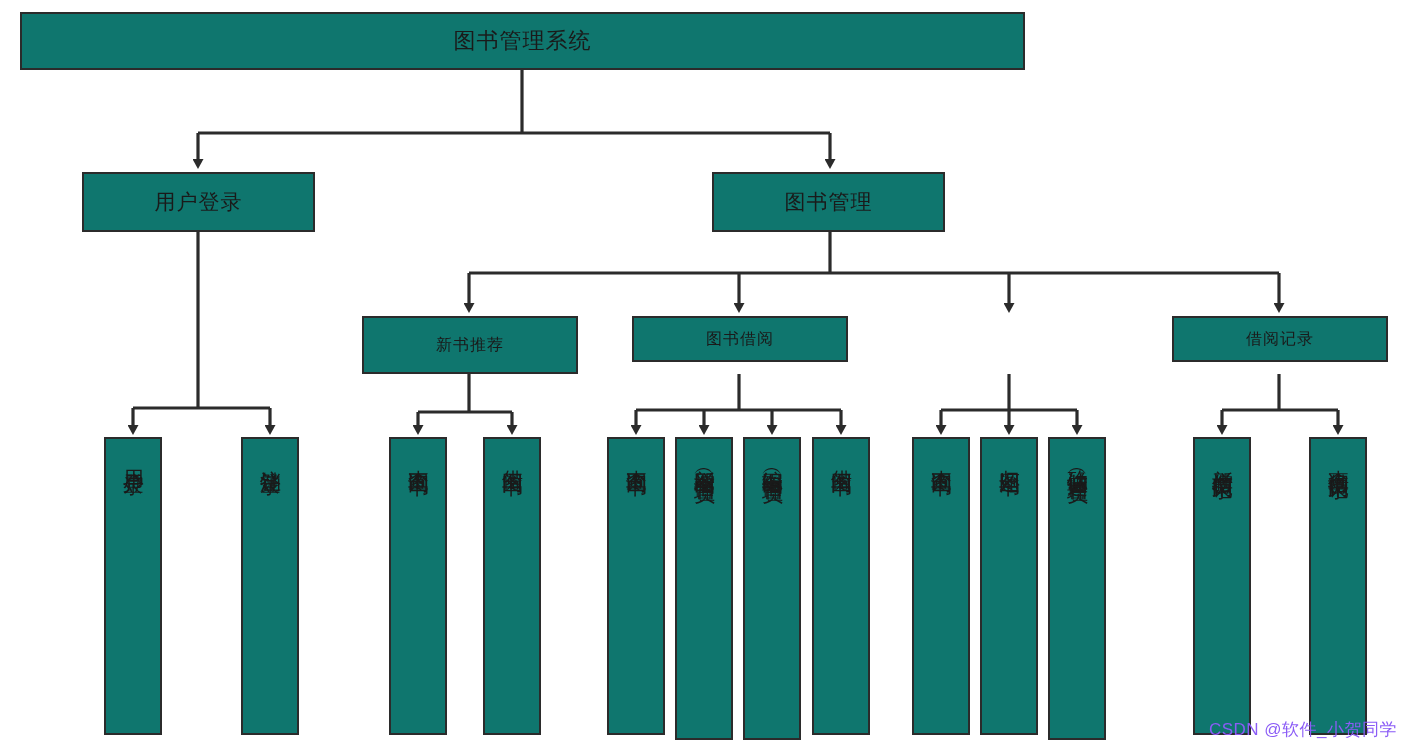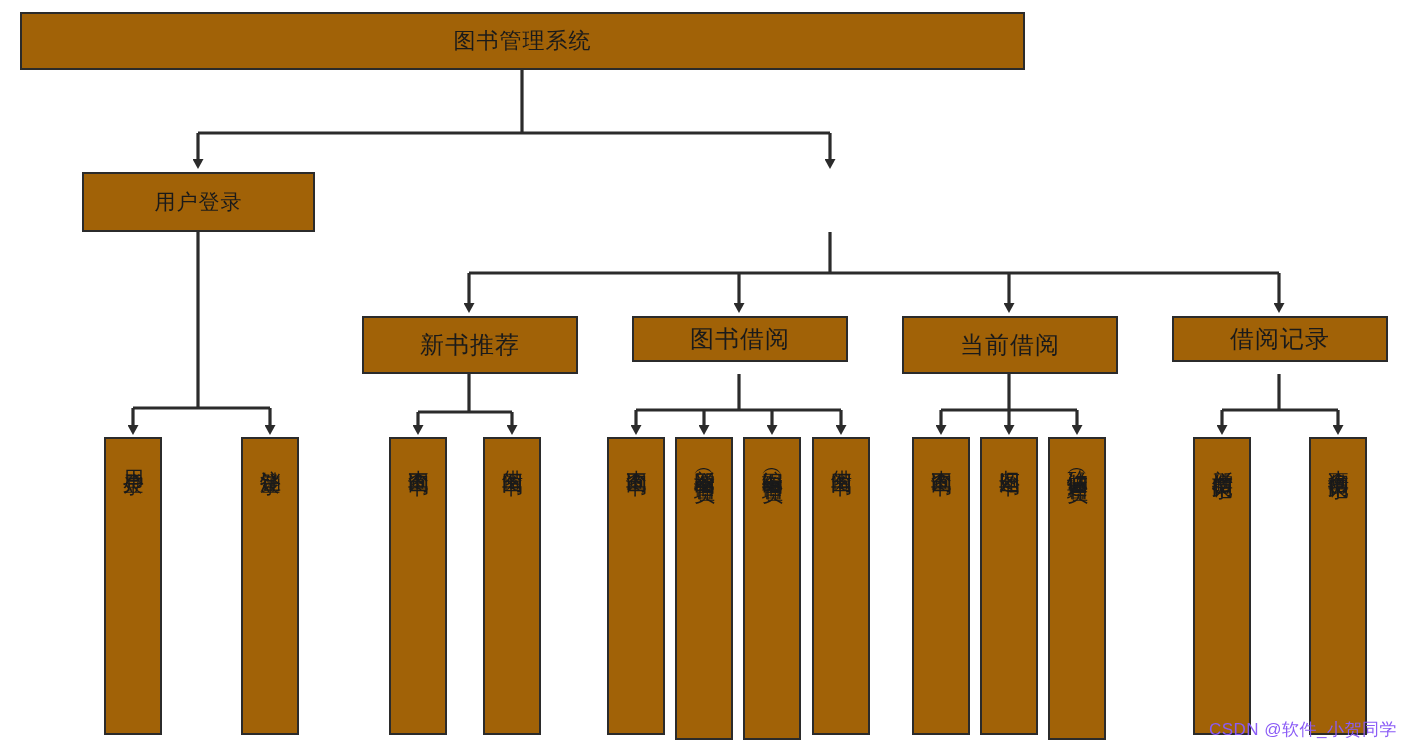--- a/index.html
+++ b/index.html
@@ -22,36 +22,36 @@
     position: absolute;
     left: 0;
     top: 0;
     width: 1405px;
     height: 747px;
     pointer-events: none;
   }
   .node {
     position: absolute;
     box-sizing: border-box;
-    background: #a16207;
+    background: #0f766e;
     border: 2.5px solid #2b2b2b;
     display: flex;
     align-items: center;
     justify-content: center;
     color: #1a1a1a;
     z-index: 2;
   }
   .node.root {
     font-size: 22px;
   }
   .node.level2 {
     font-size: 21px;
   }
   .node.level3 {
-    font-size: 24px;
+    font-size: 16px;
   }
   .node.leaf {
     font-size: 21px;
     align-items: flex-start;
     justify-content: center;
     padding-top: 14px;
   }
   .vlabel {
     writing-mode: vertical-rl;
     text-orientation: upright;
@@ -129,30 +129,30 @@
     </g>
   </svg>
 
   <div class="node root" style="left:20px; top:12px; width:1005px; height:58px;">
     <span class="hlabel">图书管理系统</span>
   </div>
 
   <div class="node level2" style="left:82px; top:172px; width:233px; height:60px;">
     <span class="hlabel">用户登录</span>
   </div>
+  <div class="node level2" style="left:712px; top:172px; width:233px; height:60px;">
+    <span class="hlabel">图书管理</span>
+  </div>
 
   <div class="node level3" style="left:362px; top:316px; width:216px; height:58px;">
     <span class="hlabel">新书推荐</span>
   </div>
   <div class="node level3" style="left:632px; top:316px; width:216px; height:46px;">
     <span class="hlabel">图书借阅</span>
   </div>
-  <div class="node level3" style="left:902px; top:316px; width:216px; height:58px;">
-    <span class="hlabel">当前借阅</span>
-  </div>
   <div class="node level3" style="left:1172px; top:316px; width:216px; height:46px;">
     <span class="hlabel">借阅记录</span>
   </div>
 
   <div class="node leaf" style="left:104px; top:437px; width:58px; height:298px;">
     <span class="vlabel">用户登录</span>
   </div>
   <div class="node leaf" style="left:241px; top:437px; width:58px; height:298px;">
     <span class="vlabel">注销登录</span>
   </div>

